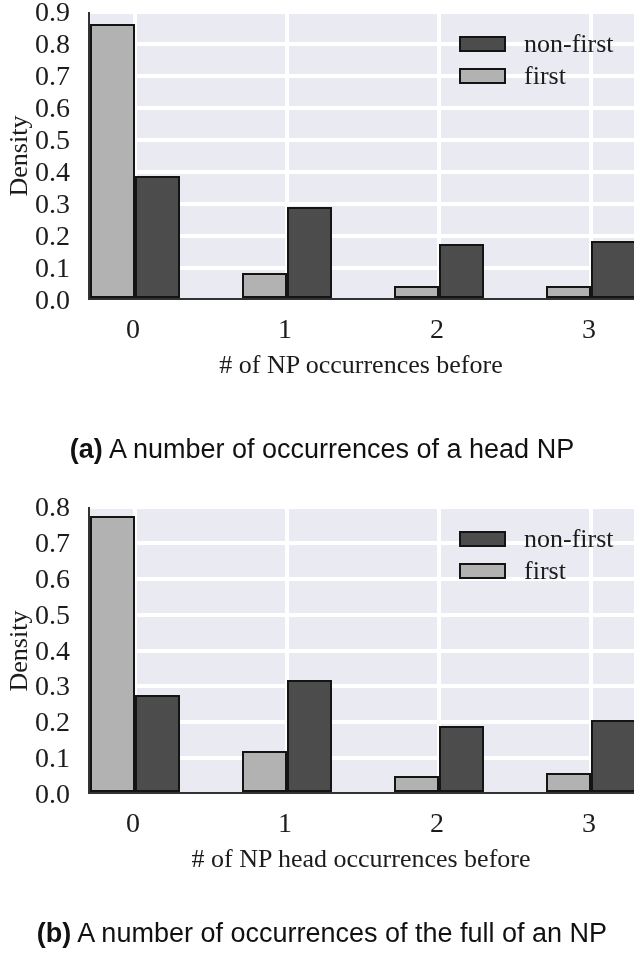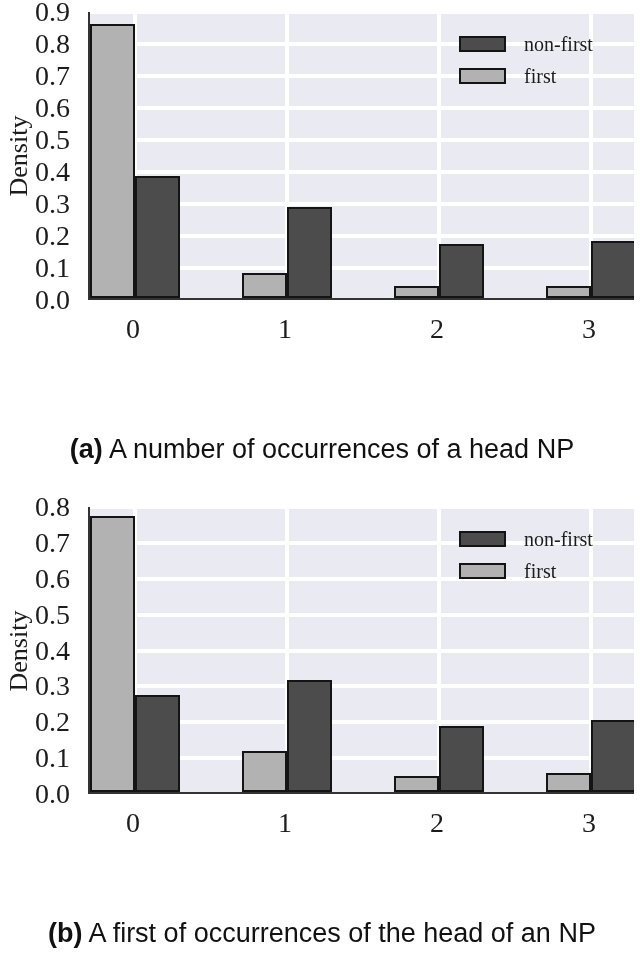--- a/index.html
+++ b/index.html
@@ -10,21 +10,21 @@
   .plot{position:absolute;box-sizing:border-box;overflow:hidden;}
   .gridline-h{position:absolute;left:0;width:100%;height:4px;}
   .gridline-v{position:absolute;top:0;width:4px;height:100%;}
   .bar{position:absolute;box-sizing:border-box;border:2px solid #141414;}
   .ytick{position:absolute;left:4px;width:66px;text-align:right;font-size:28px;line-height:30px;}
   .xtick{position:absolute;width:60px;text-align:center;font-size:28px;line-height:30px;}
   .xlabel{position:absolute;text-align:center;font-size:26px;line-height:30px;}
   .ylabel{position:absolute;width:200px;height:34px;line-height:34px;text-align:center;
           transform:rotate(-90deg);font-size:26px;}
   .legend-swatch{position:absolute;box-sizing:border-box;border:2px solid #141414;}
-  .legend-label{position:absolute;font-size:20px;line-height:30px;}
+  .legend-label{position:absolute;font-size:26px;line-height:30px;}
   .caption{position:absolute;left:0;width:644px;text-align:center;
            font-family:"Liberation Sans","DejaVu Sans",sans-serif;font-size:27px;color:#111;}
   .caption b{font-weight:bold;}
 </style>
 </head>
 <body>
 
 <div class="chart-layer" id="chart-a">
     <div class="serif ylabel" style="left: -81px; top: 139px;">Density</div>
     <div class="serif ytick" style="top: 285px;">0.0</div>
@@ -61,20 +61,21 @@
       <div class="bar" style="left: 456px; bottom: 0px; width: 45px; height: 12px; background: rgb(178, 178, 178); border-color: rgb(20, 20, 20);"></div>
       <div class="legend-swatch" style="left: 369px; top: 24px; width: 47px; height: 16px; background: rgb(76, 76, 76); border-color: rgb(20, 20, 20);"></div>
       <div class="serif legend-label" style="left: 434px; top: 17px;">non-first</div>
       <div class="legend-swatch" style="left: 369px; top: 56px; width: 47px; height: 16px; background: rgb(178, 178, 178); border-color: rgb(20, 20, 20);"></div>
       <div class="serif legend-label" style="left: 434px; top: 49px;">first</div>
     </div>
     <div class="serif xtick" style="left: 103px; top: 314px;">0</div>
     <div class="serif xtick" style="left: 255px; top: 314px;">1</div>
     <div class="serif xtick" style="left: 407px; top: 314px;">2</div>
     <div class="serif xtick" style="left: 559px; top: 314px;">3</div>
+    <div class="serif xlabel" style="left: 88px; width: 546px; top: 350px;"># of NP occurrences before</div>
   </div>
 <div class="chart-layer" id="chart-b">
     <div class="serif ylabel" style="left: -81px; top: 633.5px;">Density</div>
     <div class="serif ytick" style="top: 779px;">0.0</div>
     <div class="serif ytick" style="top: 743px;">0.1</div>
     <div class="serif ytick" style="top: 707px;">0.2</div>
     <div class="serif ytick" style="top: 671px;">0.3</div>
     <div class="serif ytick" style="top: 636px;">0.4</div>
     <div class="serif ytick" style="top: 600px;">0.5</div>
     <div class="serif ytick" style="top: 564px;">0.6</div>
@@ -103,23 +104,24 @@
       <div class="bar" style="left: 456px; bottom: 0px; width: 45px; height: 19px; background: rgb(178, 178, 178); border-color: rgb(20, 20, 20);"></div>
       <div class="legend-swatch" style="left: 369px; top: 24px; width: 47px; height: 16px; background: rgb(76, 76, 76); border-color: rgb(20, 20, 20);"></div>
       <div class="serif legend-label" style="left: 434px; top: 17px;">non-first</div>
       <div class="legend-swatch" style="left: 369px; top: 56px; width: 47px; height: 16px; background: rgb(178, 178, 178); border-color: rgb(20, 20, 20);"></div>
       <div class="serif legend-label" style="left: 434px; top: 49px;">first</div>
     </div>
     <div class="serif xtick" style="left: 103px; top: 808px;">0</div>
     <div class="serif xtick" style="left: 255px; top: 808px;">1</div>
     <div class="serif xtick" style="left: 407px; top: 808px;">2</div>
     <div class="serif xtick" style="left: 559px; top: 808px;">3</div>
+    <div class="serif xlabel" style="left: 88px; width: 546px; top: 844px;"># of NP head occurrences before</div>
   </div>
 
 <div class="caption" style="top:434px">
   <b>(a)</b>
   <span>A number of occurrences of a head NP</span>
 </div>
 
 <div class="caption" style="top:918px">
   <b>(b)</b>
-  <span>A first of occurrences of the head of an NP</span>
+  <span>A number of occurrences of the full of an NP</span>
 </div>
 
 </body></html>

